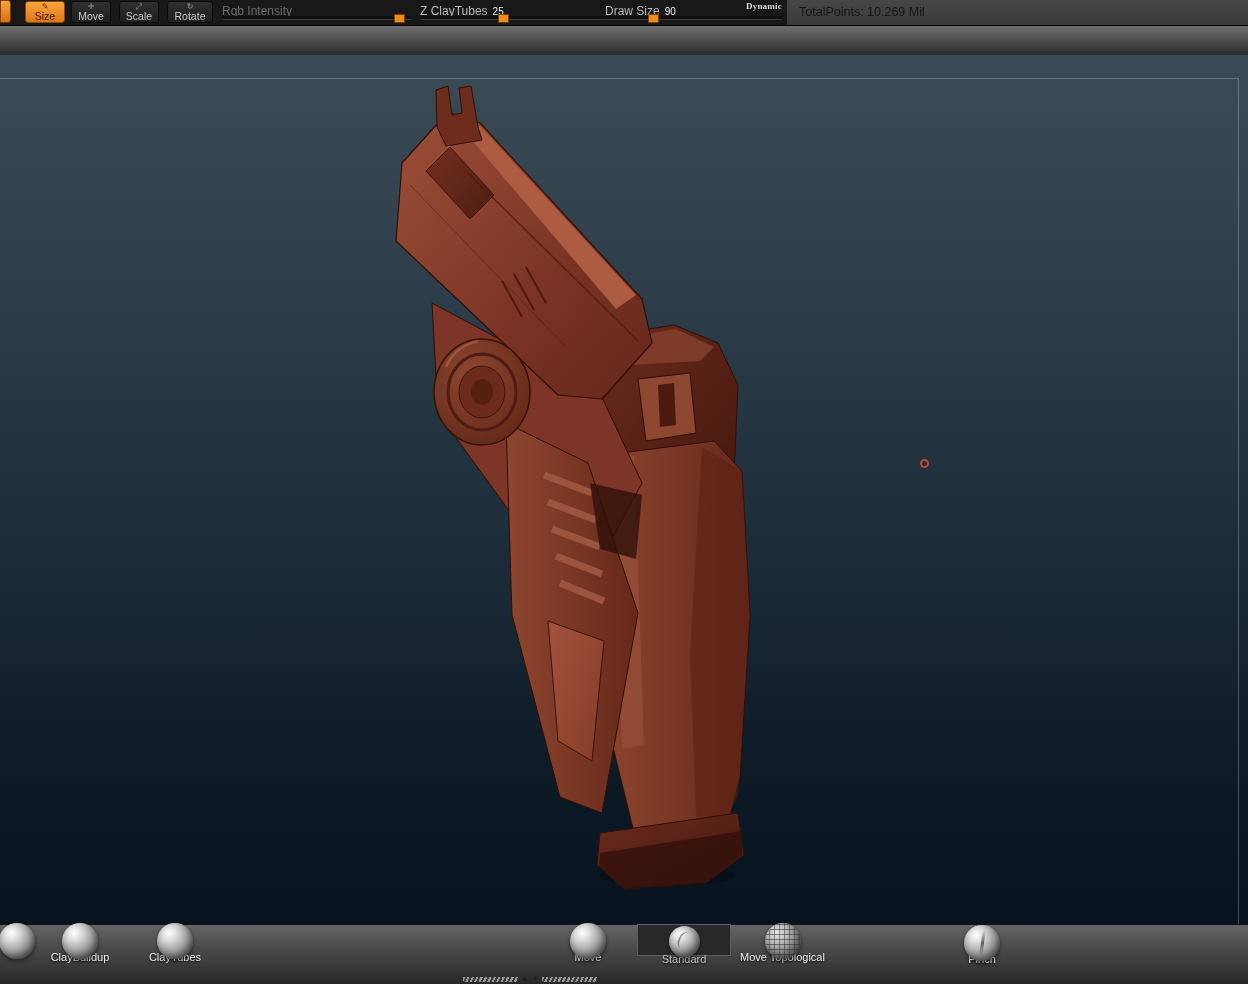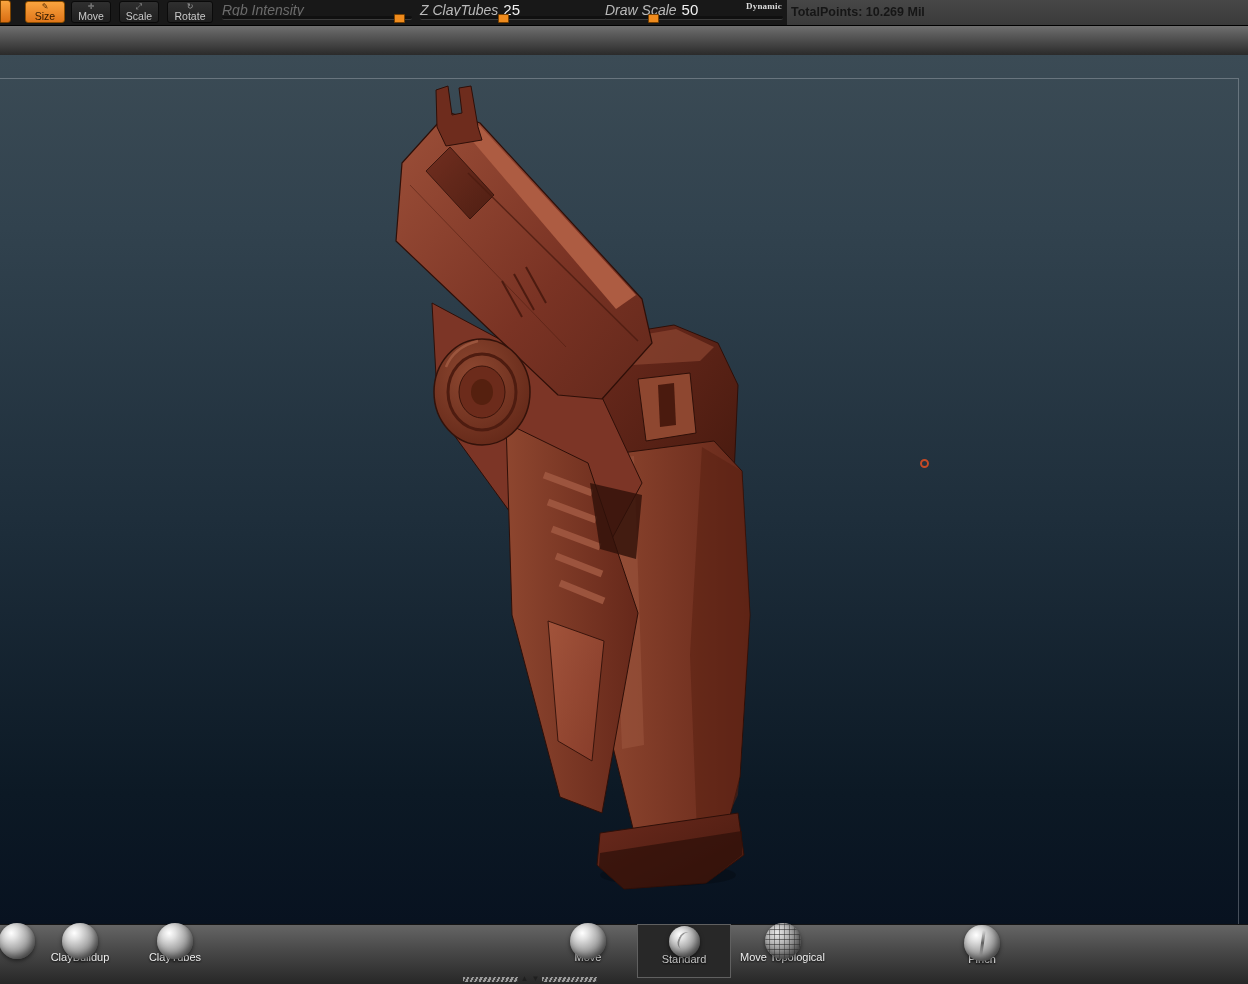--- a/index.html
+++ b/index.html
@@ -14,28 +14,28 @@
   .corner-frag{position:absolute;left:0;top:0;width:9px;height:21px;
     background:linear-gradient(#f9a43f,#d96d12);border-radius:0 3px 3px 0;border:1px solid #7a4200;}
   .tool-btn{position:absolute;top:1px;height:22px;display:flex;flex-direction:column;align-items:center;justify-content:center;
     background:linear-gradient(#2f2f2f,#1f1f1f);border:1px solid #0a0a0a;border-radius:3px;color:#c9c9c9;
     padding:0 4px;box-sizing:border-box;cursor:pointer;font-family:inherit;}
   .tool-btn .t-icon{font-size:8px;line-height:8px;color:#9a9a9a;}
   .tool-btn .t-lbl{font-size:10.5px;line-height:11px;}
   .tool-btn.active{background:linear-gradient(#f9a43f,#e0761a);border-color:#8a4d00;color:#2e1800;}
   .tool-btn.active .t-icon{color:#5a2e00;}
   .slider{position:absolute;top:1px;height:22px;}
-  .slider .s-lbl{font-size:14px;line-height:13px;color:#b9b9b9;font-style:italic;}
-  .slider .s-val{font-size:15px;line-height:13px;color:#f1f1f1;margin-left:5px;}
+  .slider .s-lbl{font-size:12px;line-height:13px;color:#b9b9b9;}
+  .slider .s-val{font-size:10px;line-height:13px;color:#f1f1f1;margin-left:5px;}
   .slider.disabled .s-lbl{color:#6b6b6b;}
   .slider .track{position:absolute;left:0;right:0;top:15px;height:3px;background:#101010;border-bottom:1px solid #3c3c3c;border-radius:2px;}
   .slider .handle{position:absolute;top:13px;width:9px;height:7px;background:#ef8b1d;border:1px solid #7a4200;border-radius:1px;}
   .dynamic{position:absolute;left:746px;top:1px;font-size:9px;font-weight:bold;color:#dcdcdc;letter-spacing:.2px;cursor:pointer;font-family:Liberation Serif, serif;}
   .tp-block{position:absolute;left:787px;right:0;top:0;height:25px;background:linear-gradient(#474747,#3a3a3a);
-    color:#161616;font-size:12.5px;line-height:24px;padding-left:4px;box-sizing:border-box;font-weight:bold;}
+    color:#161616;font-size:12.5px;line-height:24px;padding-left:12px;box-sizing:border-box;}
   
   .subbar{position:absolute;left:0;top:26px;width:1248px;height:29px;background:linear-gradient(#6f6f6f,#2a2a2a);}
   
   .canvas{position:absolute;left:0;top:55px;width:1248px;height:869px;
     background:linear-gradient(180deg,#3b4b55 0%,#31424e 20%,#1d2d3a 55%,#0c1925 85%,#081220 100%);}
   .doc-border{position:absolute;left:-1px;top:23px;right:9px;bottom:-4px;
     border-top:1px solid rgba(215,220,225,.3);border-right:1px solid rgba(215,220,225,.3);pointer-events:none;}
   .cursor-ring{position:absolute;left:920px;top:404px;width:9px;height:9px;border:2px solid #c44a26;border-radius:50%;box-sizing:border-box;}
   .gun-svg{position:absolute;left:0;top:0;width:1248px;height:869px;}
   
@@ -48,21 +48,21 @@
   .sphere.wire{background:radial-gradient(circle at 34% 28%, #e8e8e8 0%, #b9b9b9 30%, #7c7c7c 60%, #4a4a4a 100%);}
   .sphere.wire::before{content:"";position:absolute;inset:0;border-radius:50%;
     background:repeating-linear-gradient(0deg, transparent 0 4px, rgba(40,40,40,.55) 4px 5px),
                repeating-linear-gradient(90deg, transparent 0 4px, rgba(40,40,40,.45) 4px 5px);}
   .sphere.swirl::after{content:"";position:absolute;left:32%;top:20%;width:40%;height:58%;border-radius:50%;
     border-left:2px solid rgba(60,60,60,.5);transform:rotate(25deg);}
   .sphere.pinchy::before{content:"";position:absolute;left:46%;top:14%;width:3px;height:72%;border-radius:2px;
     background:linear-gradient(rgba(50,50,50,0), rgba(35,35,35,.65), rgba(50,50,50,0));transform:rotate(8deg);}
   .b-lbl{display:block;max-width:95px;overflow:hidden;white-space:nowrap;margin:-8px auto 0;
     font-size:11px;color:#efefef;text-shadow:0 1px 2px rgba(0,0,0,.9);}
-  .brush.sel{width:94px;height:54px;top:-1px;background:#282828;border:1px solid #606060;box-sizing:border-box;}
+  .brush.sel{width:94px;height:32px;top:-1px;background:#282828;border:1px solid #606060;box-sizing:border-box;}
   .brush.sel .sphere{width:31px;height:31px;margin-top:1px;}
   .brush.sel .b-lbl{color:#c4c4c4;margin-top:-4px;}
   .tray-arrows{position:absolute;left:463px;top:49px;width:134px;height:10px;display:flex;align-items:center;gap:3px;}
   .hatch{flex:1;height:5px;background:repeating-linear-gradient(115deg,#9a9a9a 0 2px,#3a3a3a 2px 4px);}
   .tri{font-size:8px;line-height:8px;color:#1f1f1f;cursor:pointer;}
 </style>
 </head>
 <body>
 
 <div class="topbar">
@@ -91,21 +91,21 @@
     <div class="handle" style="left:172px;"></div>
   </div>
 
   <div class="slider" style="left:420px;width:192px;">
     <span class="s-lbl">Z ClayTubes</span><span class="s-val">25</span>
     <div class="track"></div>
     <div class="handle" style="left:78px;"></div>
   </div>
 
   <div class="slider" style="left:605px;width:178px;">
-    <span class="s-lbl">Draw Scale</span><span class="s-val">50</span>
+    <span class="s-lbl">Draw Size</span><span class="s-val">90</span>
     <div class="track"></div>
     <div class="handle" style="left:43px;"></div>
   </div>
 
   <div class="dynamic">Dynamic</div>
 
   <div class="tp-block">
     <span>TotalPoints: 10.269 Mil</span>
   </div>
 </div>

